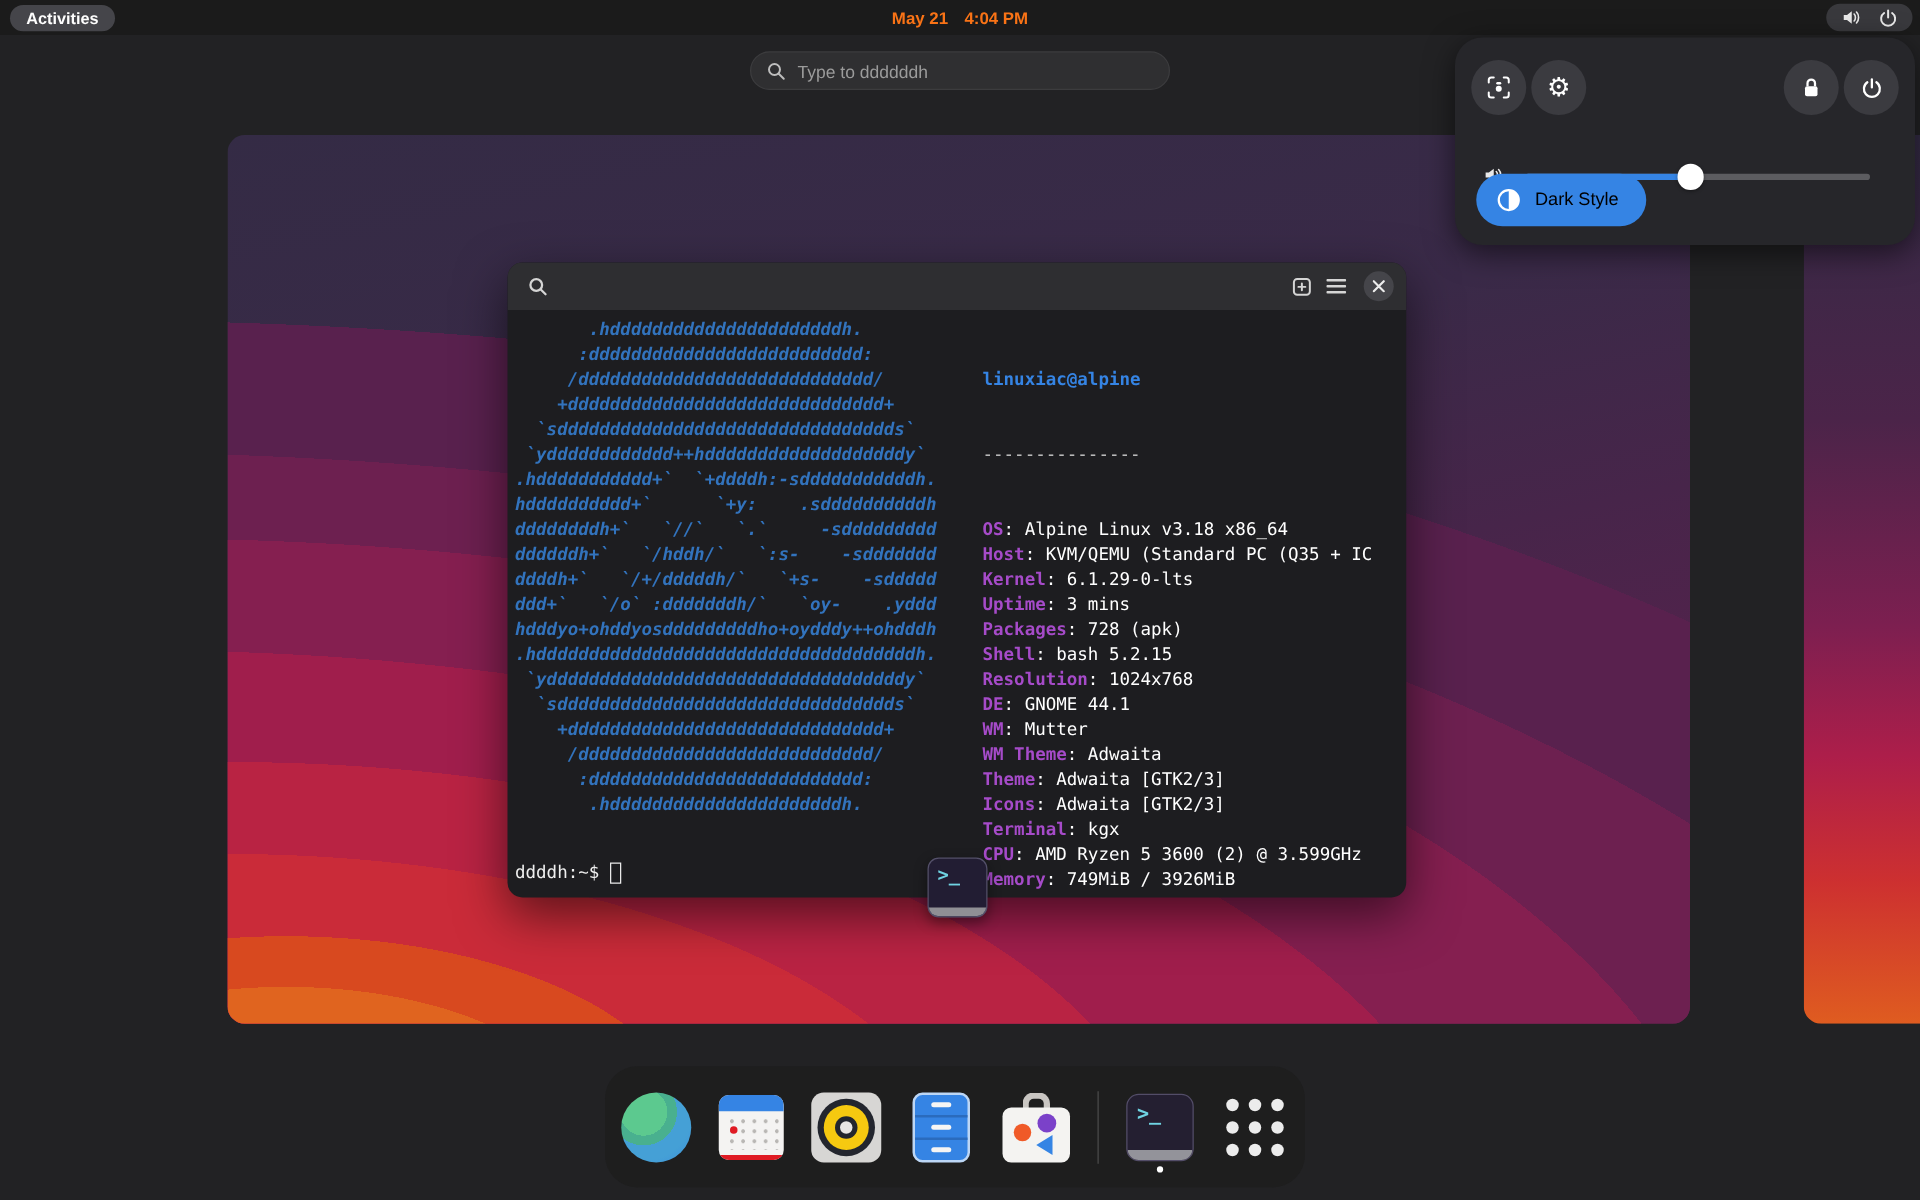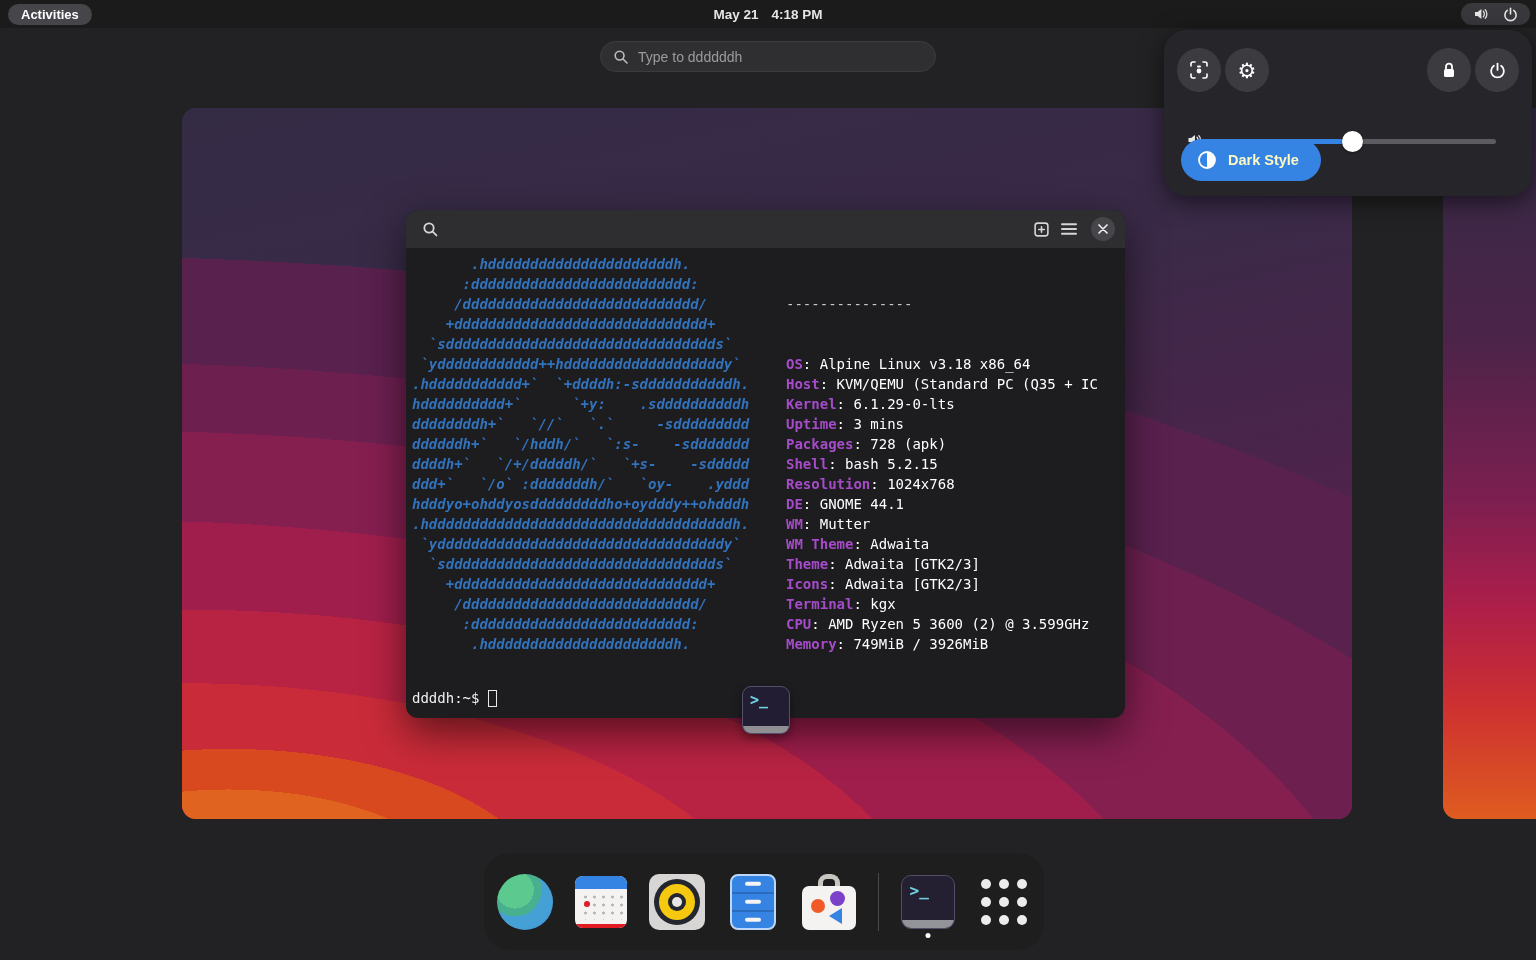--- a/index.html
+++ b/index.html
@@ -5,21 +5,21 @@
   * { margin:0; padding:0; box-sizing:border-box; }
   html,body { width:1536px; height:960px; overflow:hidden; }
   body { background:#222224; font-family:"Liberation Sans", sans-serif; position:relative; }
 
   
   .topbar { position:absolute; left:0; top:0; width:1536px; height:28px; background:#1b1b1b; z-index:50; }
   .activities-pill { position:absolute; left:8px; top:4px; height:21px; padding:10px 13px;
     background:#45454a; border-radius:11px; color:#fefefe; font-size:13px; font-weight:700;
     display:flex; align-items:center; }
   .clock { position:absolute; left:0; right:0; top:0; height:28px; display:flex; gap:13px;
-    align-items:center; justify-content:center; color:#e5e5e5; font-size:13.5px; font-weight:700; }
+    align-items:center; justify-content:center; color:#f97316; font-size:13.5px; font-weight:700; }
   .status-pill { position:absolute; right:6px; top:3px; height:22px; padding:0 12px; border-radius:11px;
     background:#39393d; display:flex; align-items:center; gap:14px; }
 
   
   .search-entry { position:absolute; left:600px; top:41px; width:336px; height:31px; border-radius:16px;
     background:#2f2f31; border:1px solid #3c3c3e; display:flex; align-items:center; gap:9px; padding:0 12px; }
   .search-entry .ph { color:#9b9b9b; font-size:14px; }
 
   
   .workspace-main { position:absolute; left:182px; top:108px; width:1170px; height:711px;
@@ -44,21 +44,21 @@
     display:flex; align-items:center; justify-content:center; }
   .qs-gear-glyph { color:#fff; font-size:21px; line-height:1; }
   .vol-row-icon { position:absolute; left:22px; top:102px; }
   .vol-track { position:absolute; left:56px; top:109px; width:276px; height:5px; border-radius:3px; background:#5c5c60; }
   .vol-fill { position:absolute; left:0; top:0; height:5px; border-radius:3px; background:#3584e4; }
   .vol-knob { position:absolute; top:-8px; width:21px; height:21px; border-radius:50%; background:#ffffff;
     transform:translateX(-10px); box-shadow:0 1px 3px rgba(0,0,0,.4); }
   .dark-style-pill { position:absolute; left:17px; top:109px; height:42px; padding:0 22px 0 16px;
     border-radius:21px; background:#3584e4; display:flex; align-items:center; gap:11px; top:109px; }
   .dark-style-pill { top:109px; }
-  .dark-style-pill .lbl { color:#fef9c3; font-size:14.5px; font-weight:700; }
+  .dark-style-pill .lbl { color:#000000; font-size:14.5px; font-weight:400; }
 
   
   .term-window { position:absolute; left:406px; top:210px; width:719px; height:508px; border-radius:12px;
     background:#1d1d20; box-shadow:0 14px 40px rgba(0,0,0,.55); overflow:hidden; z-index:10; }
   .term-header { position:absolute; left:0; top:0; right:0; height:38px; background:#2e2e31;
     display:flex; align-items:center; padding:0 10px; }
   .term-header .spacer { flex:1; }
   .hdr-btn { width:28px; height:28px; display:flex; align-items:center; justify-content:center; border-radius:6px; }
   .close-btn { width:24px; height:24px; border-radius:50%; background:#45454a; display:flex;
     align-items:center; justify-content:center; margin-left:8px; }
@@ -133,21 +133,21 @@
 </style>
 </head>
 <body>
 
 <div class="topbar">
   <div class="activities-pill">
     <span>Activities</span>
   </div>
   <div class="clock">
     <span>May 21</span>
-    <span>4:18 PM</span>
+    <span>4:04 PM</span>
   </div>
   <div class="status-pill">
     <span>
       <svg width="16" height="16" viewBox="0 0 16 16">
           <path d="M2 6h2.6L8.4 3v10L4.6 10H2z" fill="#e8e8e8"></path>
           <path d="M10.3 5.2c1.4 1.3 1.4 4.3 0 5.6M12.2 3.6c2.2 2.2 2.2 6.6 0 8.8" stroke="#e8e8e8" stroke-width="1.3" fill="none" stroke-linecap="round"></path>
         </svg>
     </span>
     <span>
       <svg width="15" height="15" viewBox="0 0 16 16">
@@ -277,20 +277,21 @@
 ddd+`   `/o` :dddddddh/`   `oy-    .yddd
 hdddyo+ohddyosdddddddddho+oydddy++ohdddh
 .hddddddddddddddddddddddddddddddddddddh.
  `yddddddddddddddddddddddddddddddddddy`
   `sdddddddddddddddddddddddddddddddds`
     +dddddddddddddddddddddddddddddd+
      /dddddddddddddddddddddddddddd/
       :dddddddddddddddddddddddddd:
        .hddddddddddddddddddddddh.</pre>
     <div class="nf-col">
+      <div class="nf-title" style="color: rgb(53, 132, 228);">linuxiac@alpine</div>
       <div class="nf-sep">---------------</div>
       <div id="nf-rows"><div class="nf-row"><span class="nf-label" style="color: rgb(166, 75, 201);">OS</span><span class="nf-value">: Alpine Linux v3.18 x86_64</span></div><div class="nf-row"><span class="nf-label" style="color: rgb(166, 75, 201);">Host</span><span class="nf-value">: KVM/QEMU (Standard PC (Q35 + IC</span></div><div class="nf-row"><span class="nf-label" style="color: rgb(166, 75, 201);">Kernel</span><span class="nf-value">: 6.1.29-0-lts</span></div><div class="nf-row"><span class="nf-label" style="color: rgb(166, 75, 201);">Uptime</span><span class="nf-value">: 3 mins</span></div><div class="nf-row"><span class="nf-label" style="color: rgb(166, 75, 201);">Packages</span><span class="nf-value">: 728 (apk)</span></div><div class="nf-row"><span class="nf-label" style="color: rgb(166, 75, 201);">Shell</span><span class="nf-value">: bash 5.2.15</span></div><div class="nf-row"><span class="nf-label" style="color: rgb(166, 75, 201);">Resolution</span><span class="nf-value">: 1024x768</span></div><div class="nf-row"><span class="nf-label" style="color: rgb(166, 75, 201);">DE</span><span class="nf-value">: GNOME 44.1</span></div><div class="nf-row"><span class="nf-label" style="color: rgb(166, 75, 201);">WM</span><span class="nf-value">: Mutter</span></div><div class="nf-row"><span class="nf-label" style="color: rgb(166, 75, 201);">WM Theme</span><span class="nf-value">: Adwaita</span></div><div class="nf-row"><span class="nf-label" style="color: rgb(166, 75, 201);">Theme</span><span class="nf-value">: Adwaita [GTK2/3]</span></div><div class="nf-row"><span class="nf-label" style="color: rgb(166, 75, 201);">Icons</span><span class="nf-value">: Adwaita [GTK2/3]</span></div><div class="nf-row"><span class="nf-label" style="color: rgb(166, 75, 201);">Terminal</span><span class="nf-value">: kgx</span></div><div class="nf-row"><span class="nf-label" style="color: rgb(166, 75, 201);">CPU</span><span class="nf-value">: AMD Ryzen 5 3600 (2) @ 3.599GHz</span></div><div class="nf-row"><span class="nf-label" style="color: rgb(166, 75, 201);">Memory</span><span class="nf-value">: 749MiB / 3926MiB</span></div></div>
       
     </div>
     <div class="prompt-line">
       <span>ddddh:~$</span>
       <span class="cursor-box"></span>
     </div>
   </div>
 </div>

